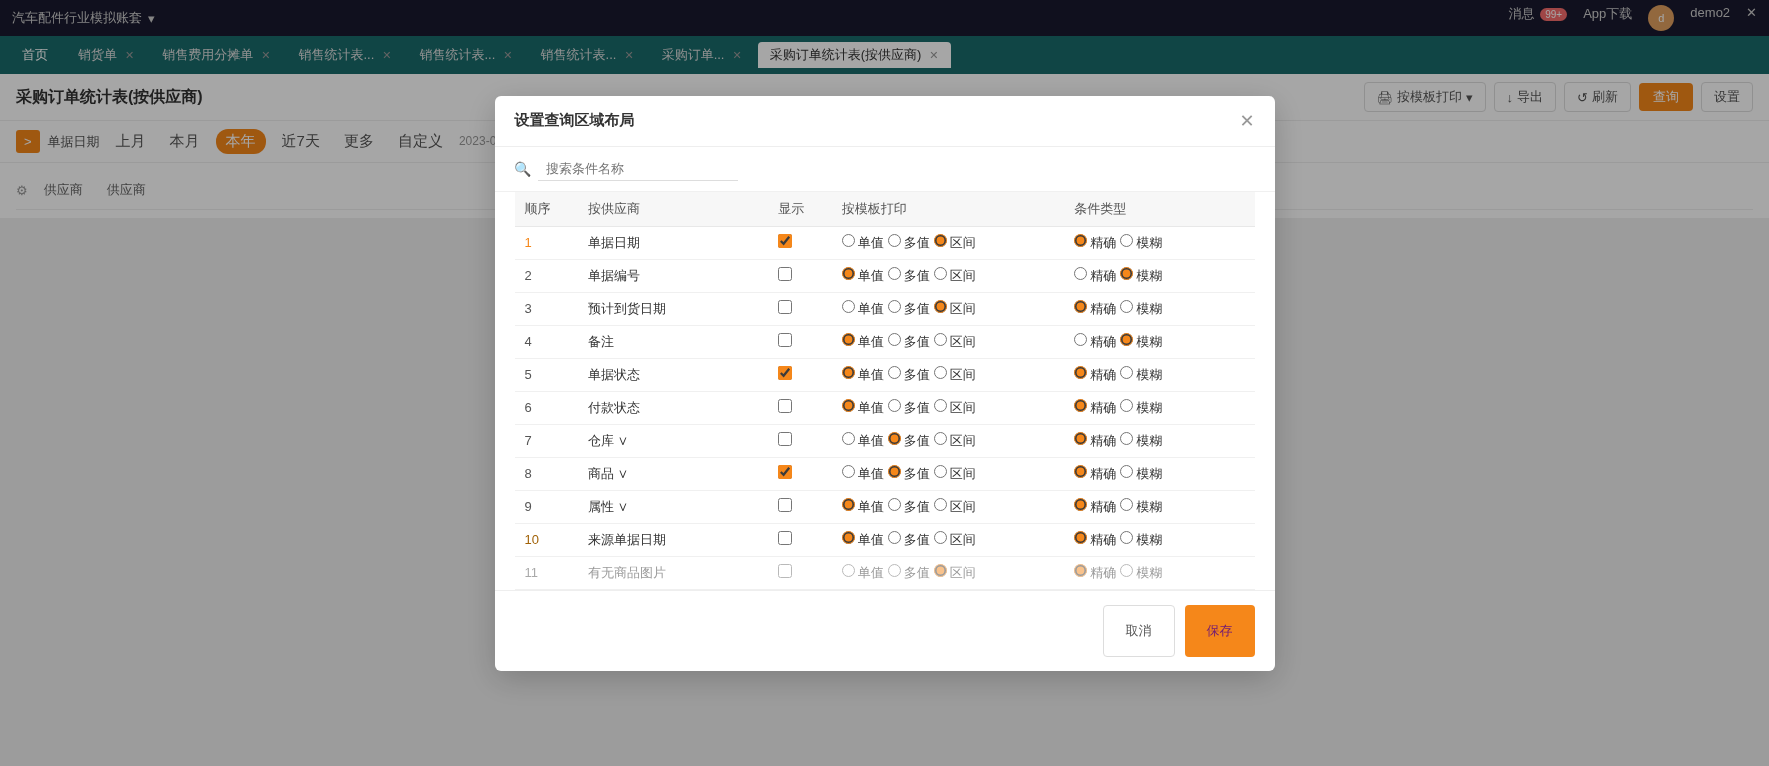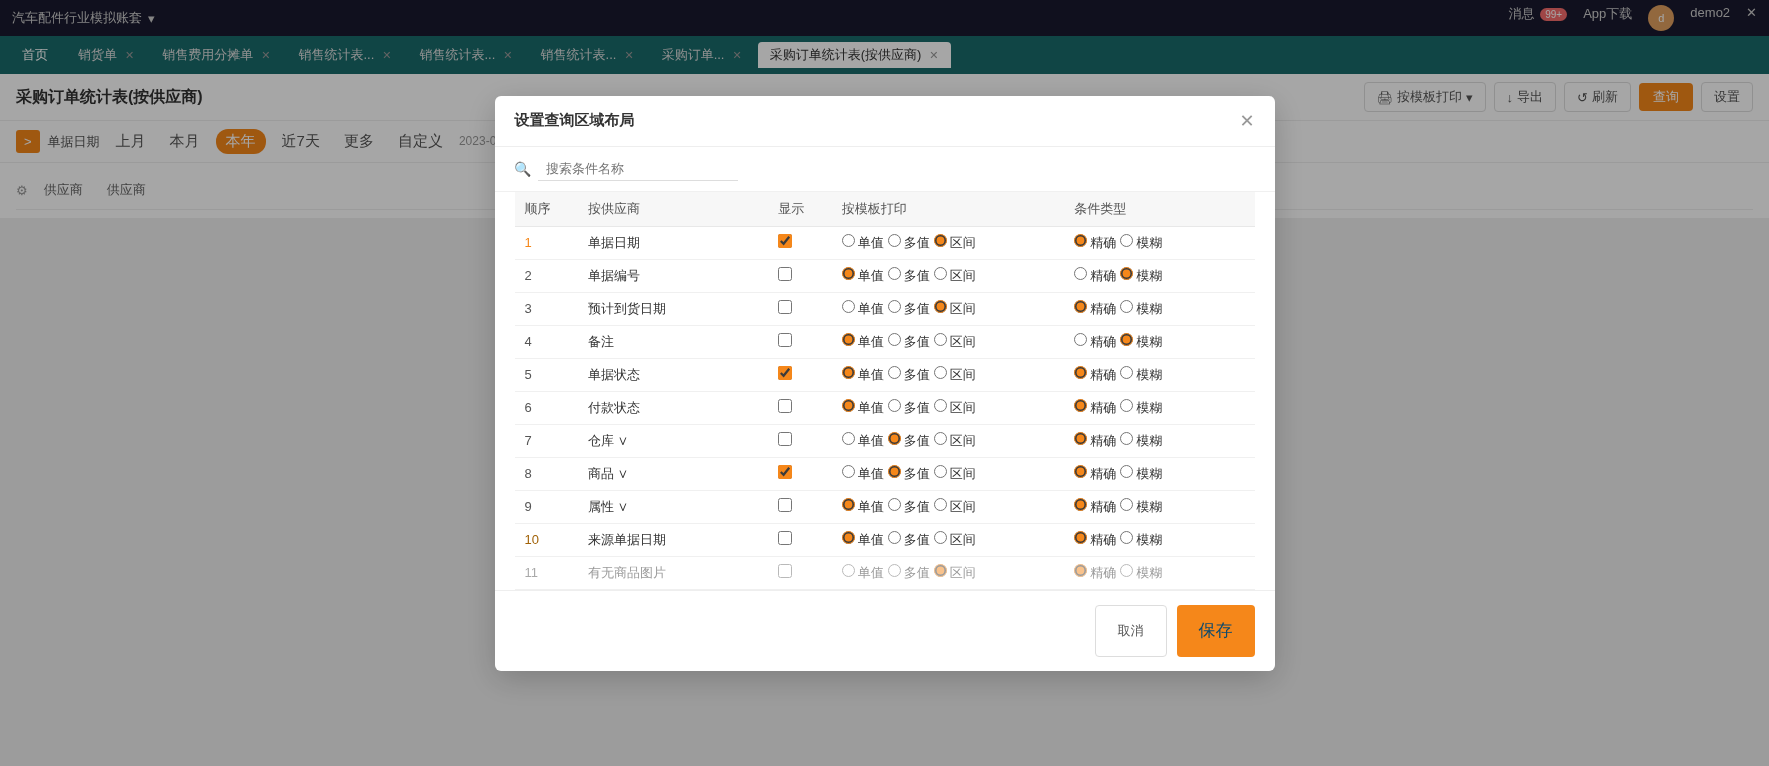--- a/index.html
+++ b/index.html
@@ -183,21 +183,21 @@
 
     
     .dialog-footer {
       padding: 14px 20px;
       display: flex;
       justify-content: flex-end;
       gap: 10px;
       border-top: 1px solid #eee;
     }
     .btn-cancel { border: 1px solid #ddd; background: #fff; padding: 16px 22px; border-radius: 4px; cursor: pointer; font-size: 13px; color: #555; }
-    .btn-save { background: #f5871a; border: none; color: #0c4a6e; padding: 7px 22px; border-radius: 4px; cursor: pointer; font-size: 17px; }
+    .btn-save { background: #f5871a; border: none; color: #701a75; padding: 7px 22px; border-radius: 4px; cursor: pointer; font-size: 13px; }
 
     
     .partial { opacity: 0.5; }
   </style>
 </head>
 <body>
 
 <div class="top-bar">
   <div class="top-bar-left">
     <span>汽车配件行业模拟账套</span>

